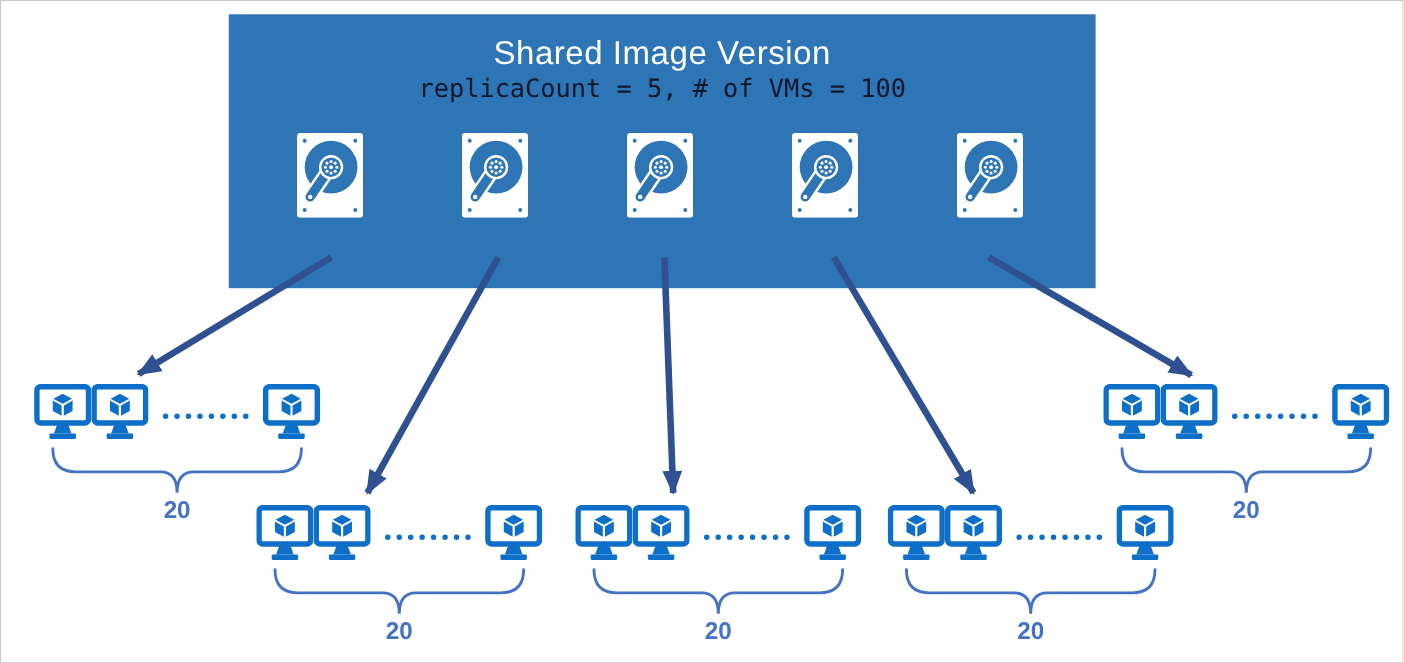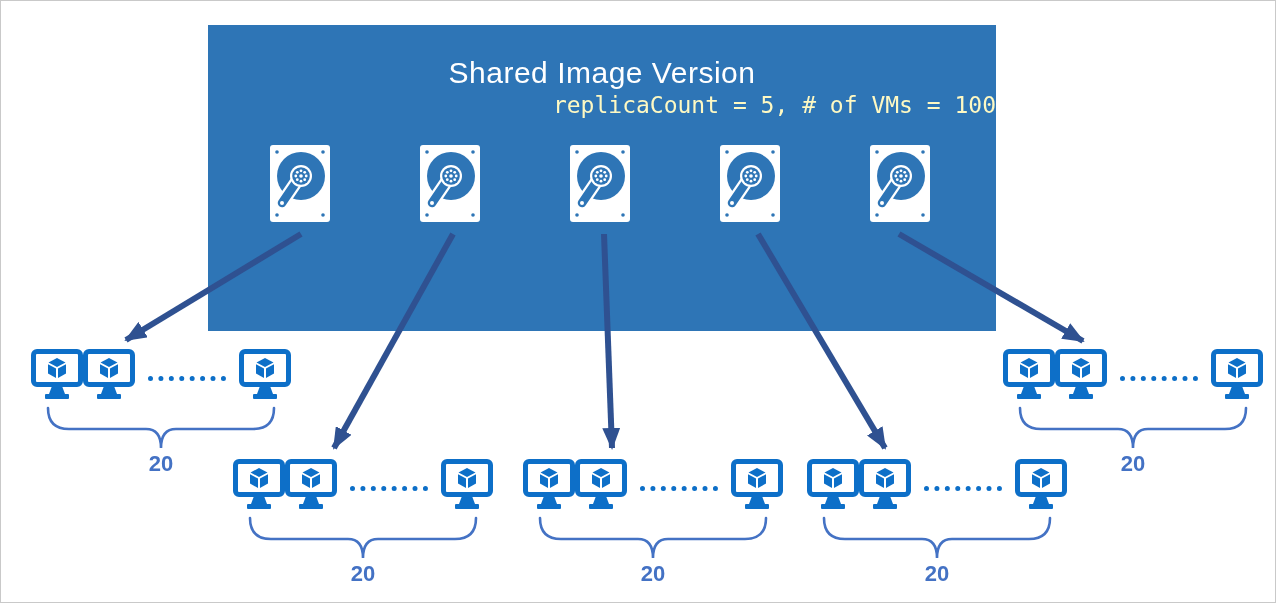--- a/index.html
+++ b/index.html
@@ -11,34 +11,34 @@
     overflow:hidden;
     font-family:"Liberation Sans", sans-serif;
   }
   
   :root{
     --box:#2E75B6; --vm:#0D6FC8; --arrow:#2F5191; --brace:#4472C4;
   }
 
   
   .header-box{
-    position:absolute; left:207px; top:24px;
-    width:788px; height:306px;
+    position:absolute; left:207px; top:12px;
+    width:788px; height:249px;
     background:var(--box,#2E75B6);
     box-sizing:border-box;
-    padding-top:30px;
+    padding-top:18px;
   }
   .header-title{
     color:#fff; font-size:30px; line-height:36px;
     text-align:center; letter-spacing:.5px;
     font-weight:400;
   }
   .header-subtitle{
-    color:#fef9c3; font-size:23px; line-height:28px;
-    text-align:right;
+    color:#0f172a; font-size:23px; line-height:28px;
+    text-align:center;
     font-family:"DejaVu Sans Mono", monospace;
   }
   .disk-row{
     margin-top:26px;
     padding:0 66px 0 62px;
     display:flex; justify-content:space-between;
   }
   .disk{width:60px;height:77px;display:block;}
 
   

